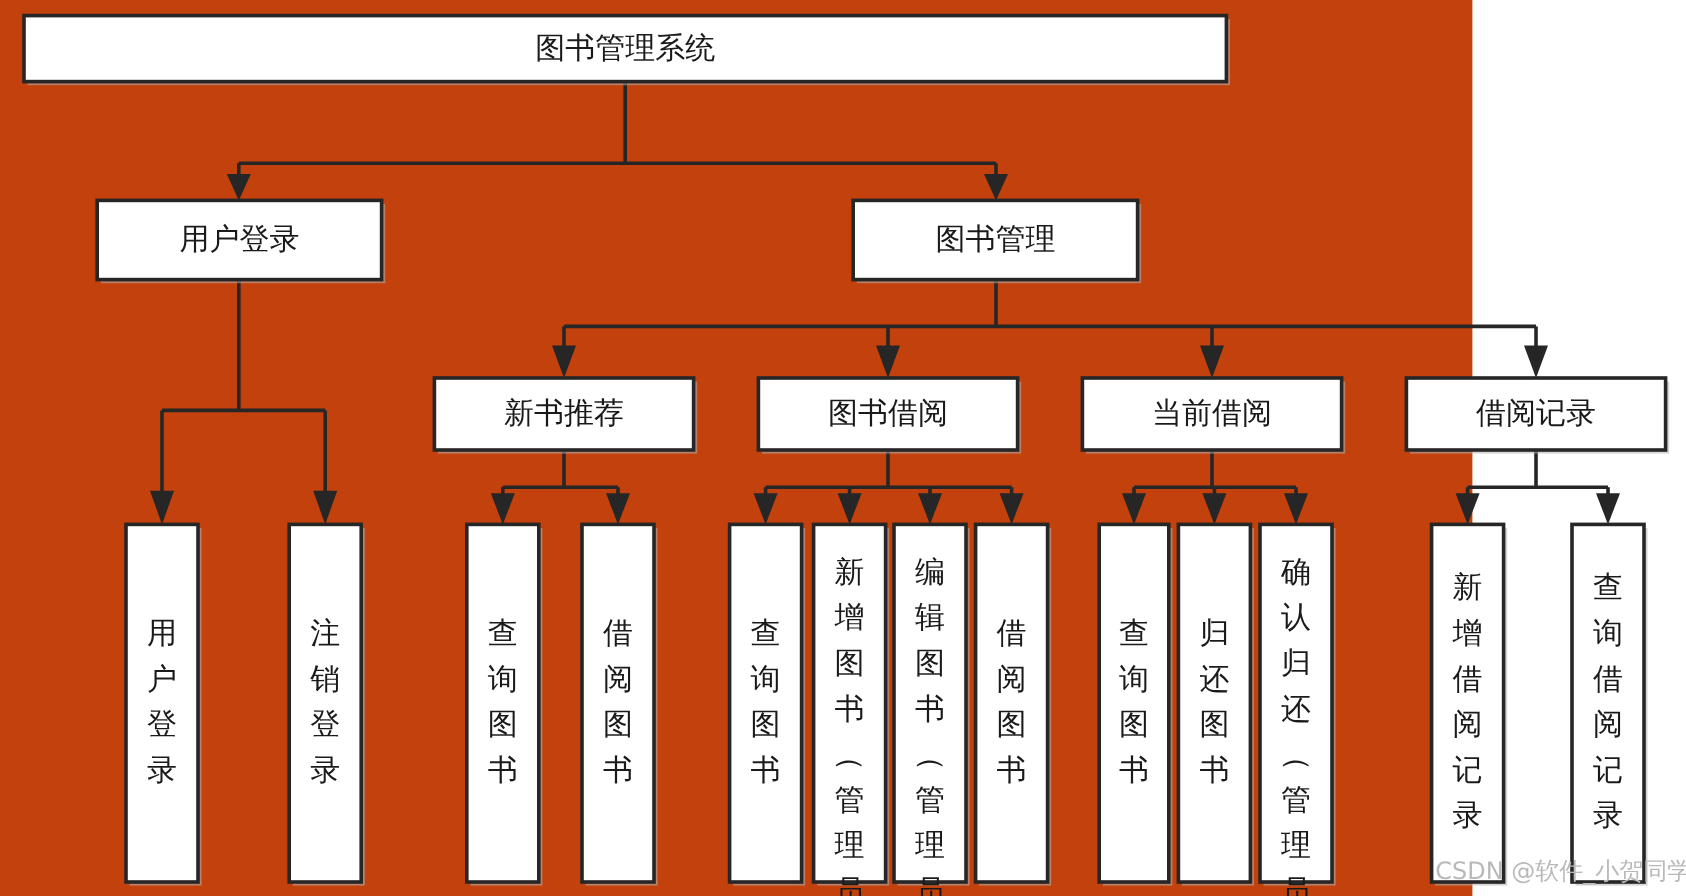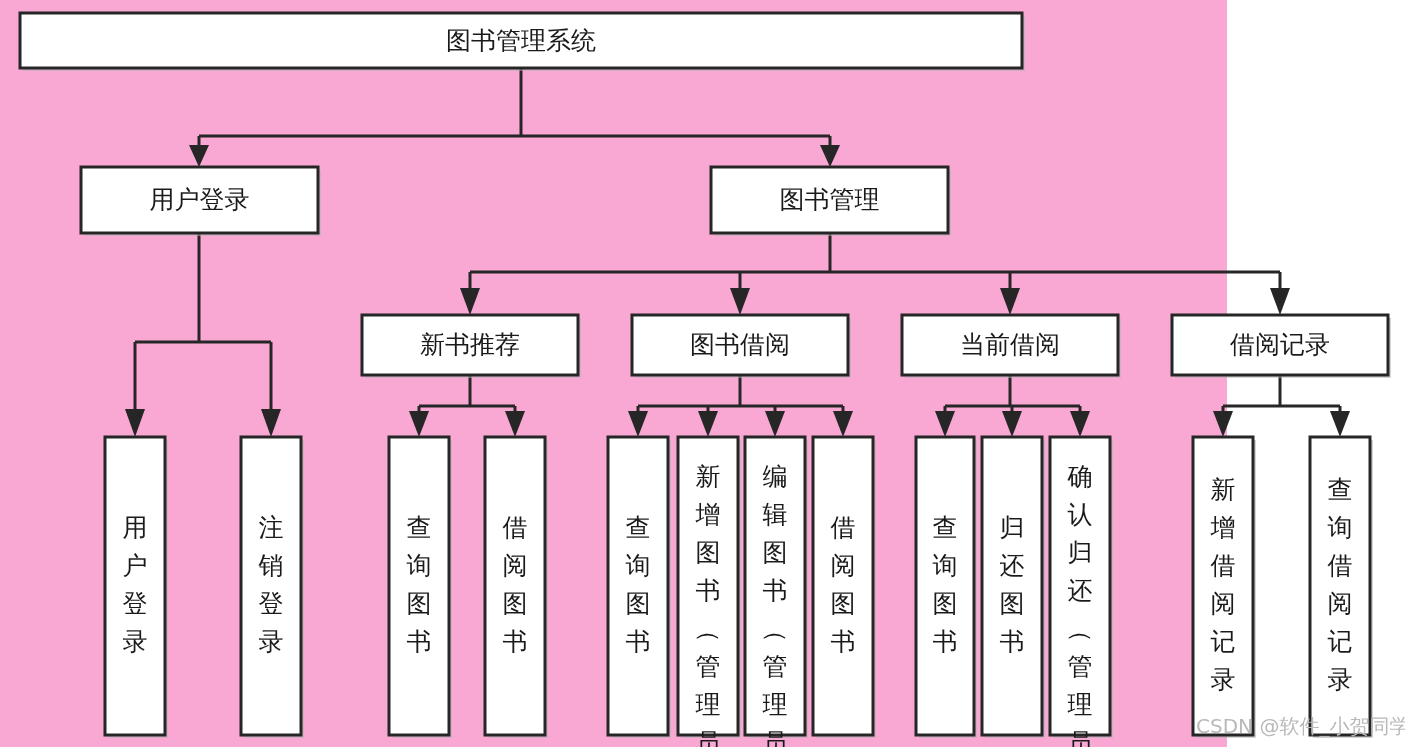--- a/index.html
+++ b/index.html
@@ -10,21 +10,21 @@
   body {
     width: 1405px;
     height: 747px;
     font-family: "DejaVu Sans", "Liberation Sans", sans-serif;
     overflow: hidden;
   }
   #diagram-root {
     position: relative;
     width: 1227px;
     height: 747px;
-    background: #f9a8d4;
+    background: #c2410c;
   }
   svg.canvas {
     position: absolute;
     top: 0;
     left: 0;
     width: 1405px;
     height: 747px;
     display: block;
   }
   .node-rect {

